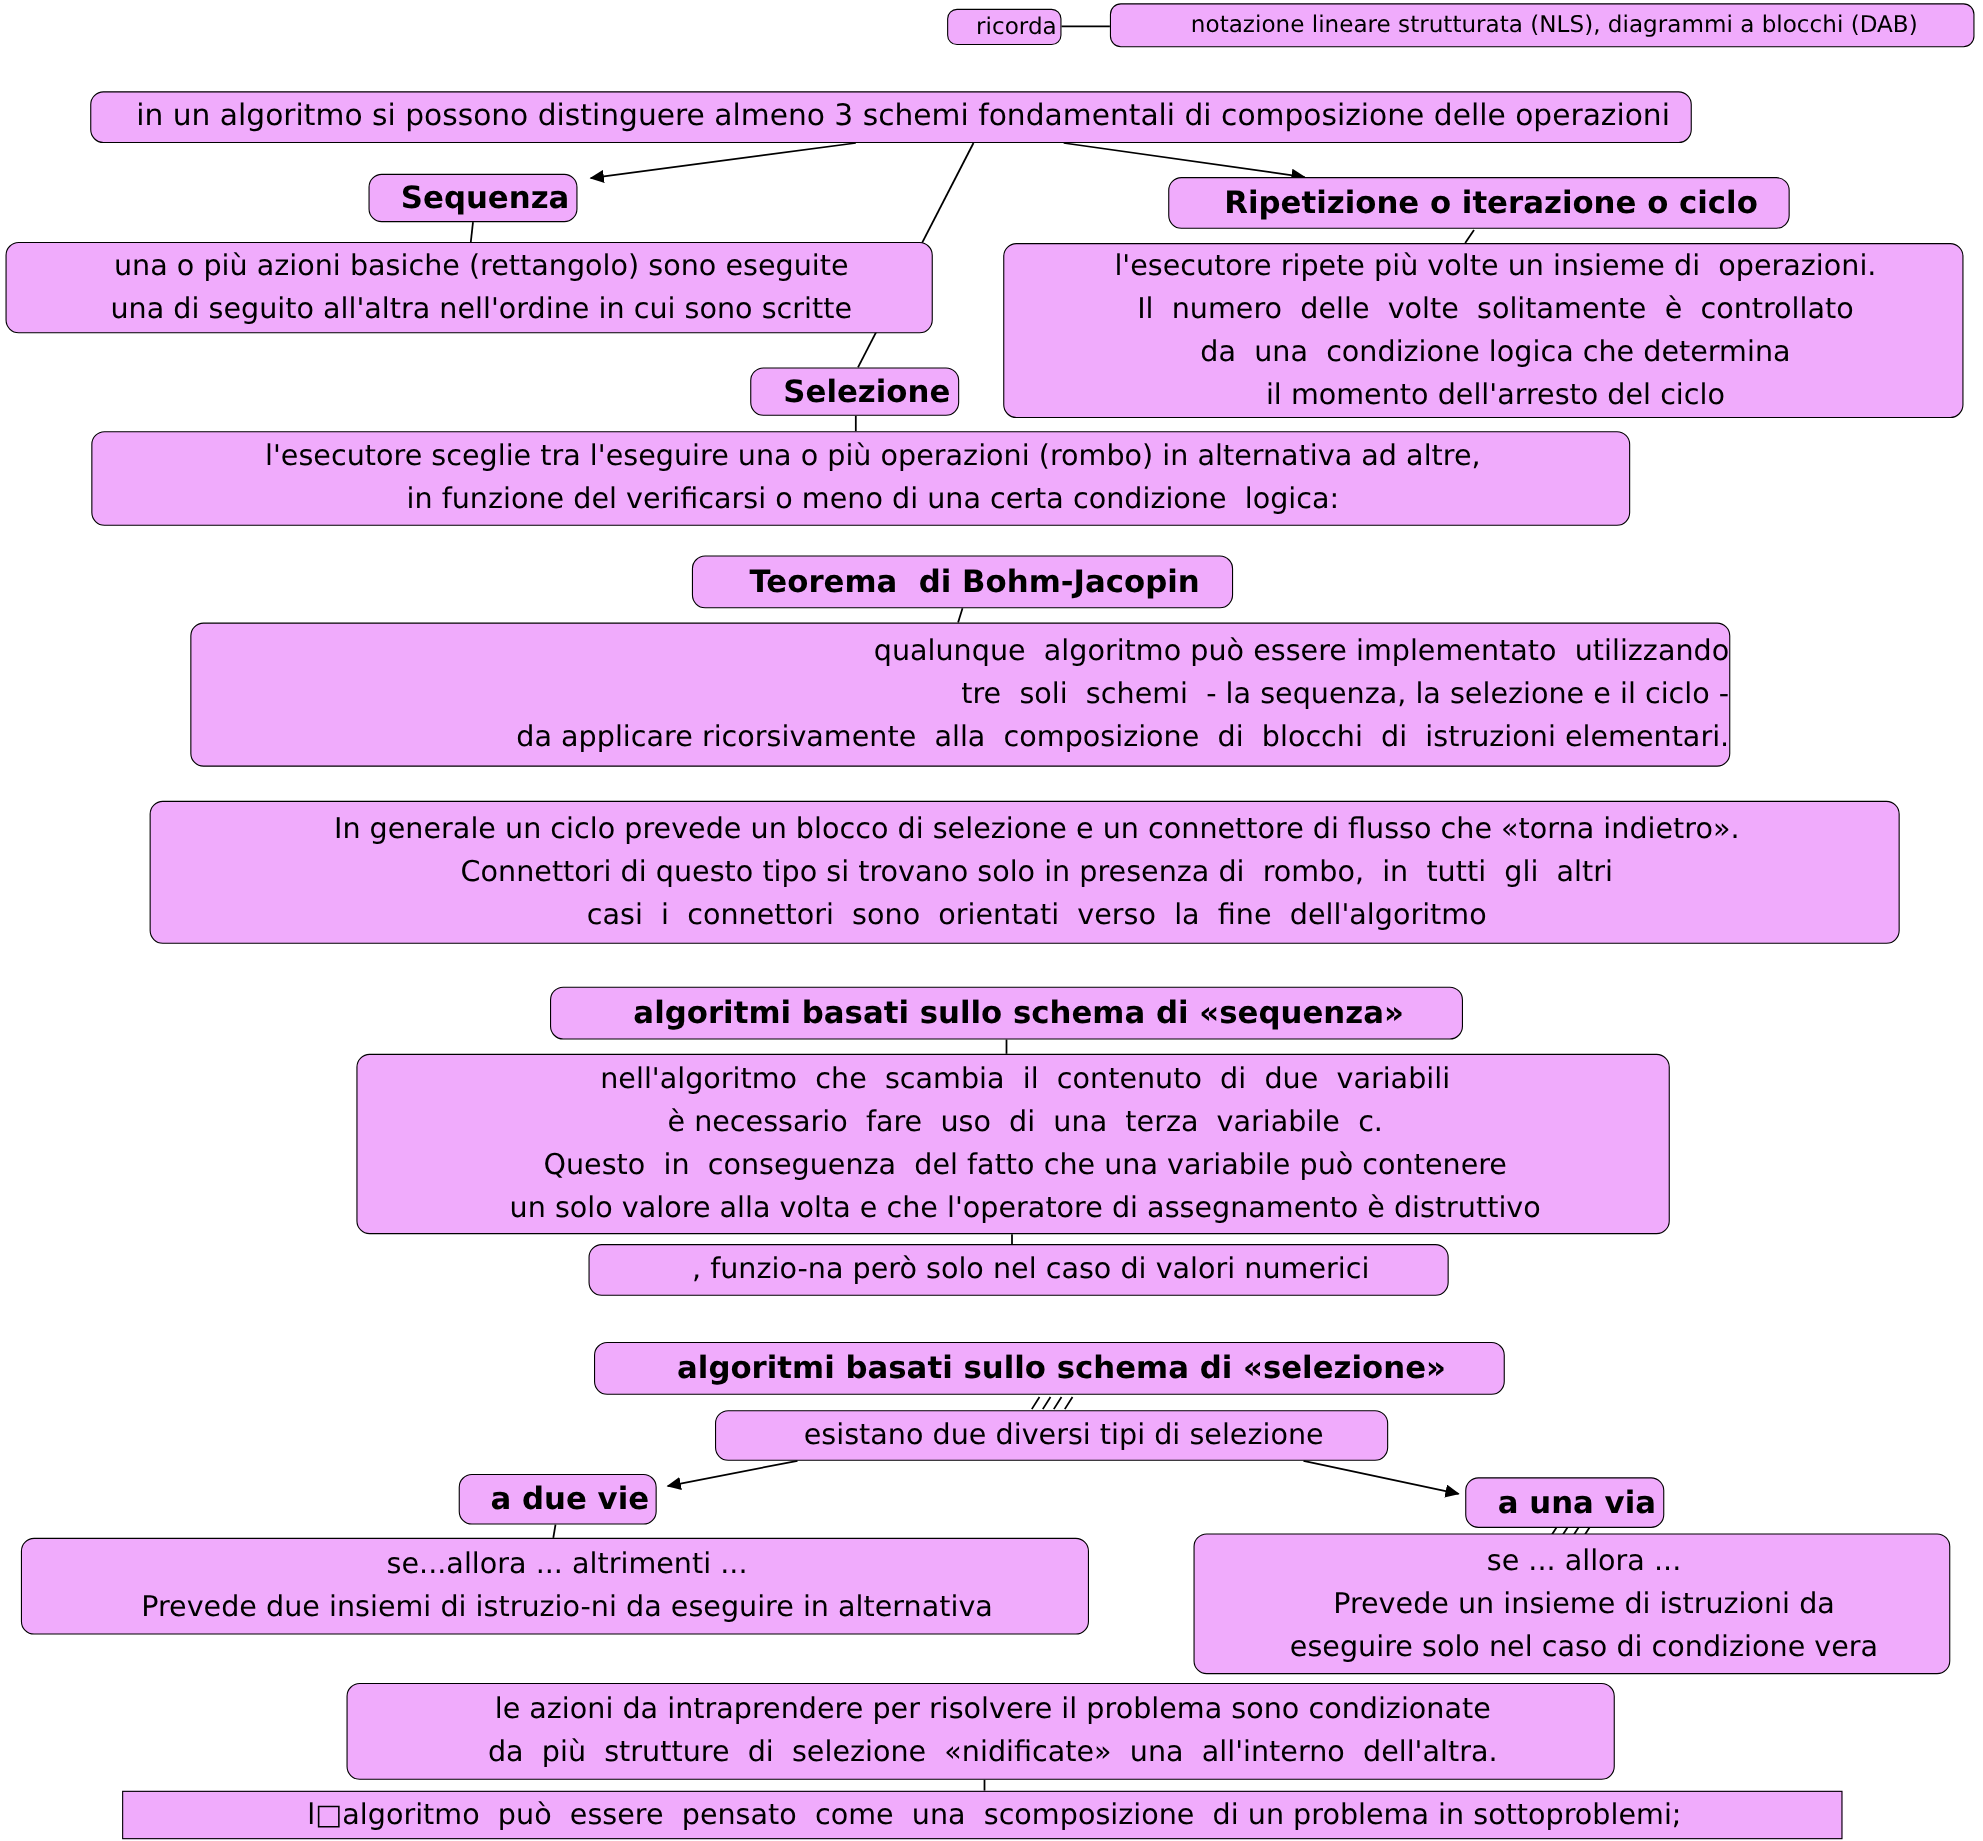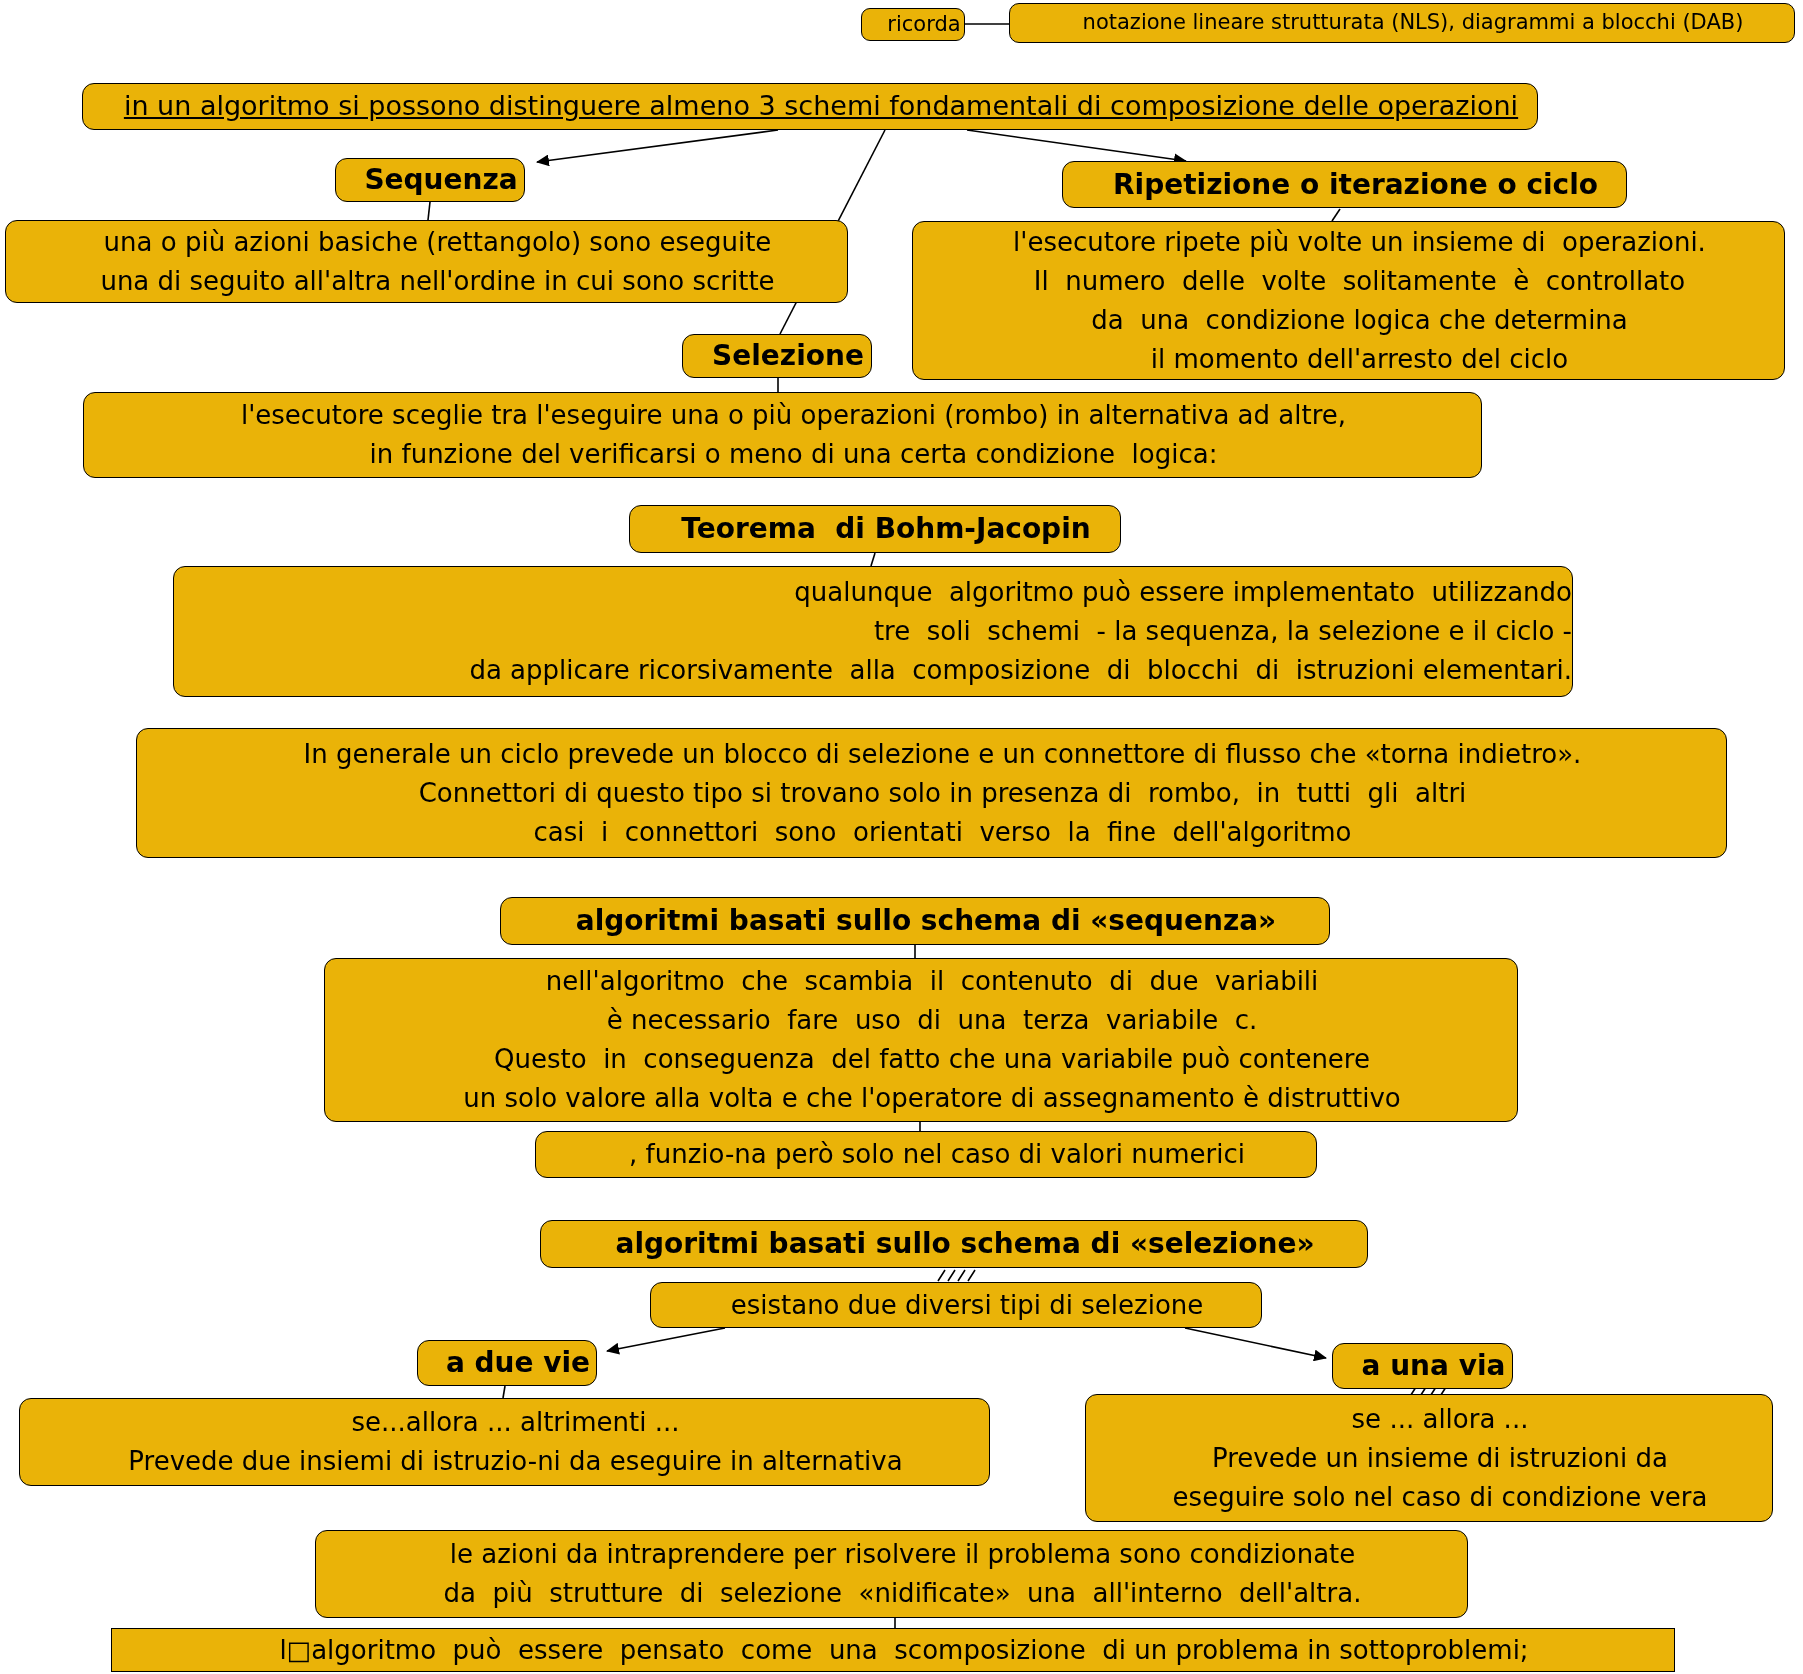--- a/index.html
+++ b/index.html
@@ -1,20 +1,20 @@
 <!DOCTYPE html>
 <html><head>
 <meta charset="utf-8">
 <style>
   html,body{margin:0;padding:0;background:#ffffff;}
   .canvas{position:relative;width:1803px;height:1674px;background:#fff;
           font-family:"DejaVu Sans","Liberation Sans",sans-serif;color:#000;overflow:hidden;}
   .connector-layer{position:absolute;left:0;top:0;z-index:0;}
   .node{position:absolute;box-sizing:border-box;border:1.7px solid #000;border-radius:12px;
-        background:#eab308;display:flex;flex-direction:column;align-items:center;justify-content:center;
+        background:#f0abfc;display:flex;flex-direction:column;align-items:center;justify-content:center;
         text-align:center;z-index:1;padding-left:22px;}
   .node .line{display:block;white-space:pre;line-height:1.5;}
   .bold{font-weight:bold;justify-content:center;}
   svg line, svg path{stroke:#000;stroke-width:1.6;fill:none;}
   svg .head{fill:#000;stroke:none;}
 </style>
 </head>
 <body>
 
 <div class="canvas">
@@ -43,21 +43,21 @@
     <line x1="895" y1="1618" x2="895" y2="1628"></line>
   </svg>
 
   <div class="node" style="left:861px;top:8px;width:104px;height:33px;font-size:21px;border-radius:9px;">
     <span class="line">ricorda</span>
   </div>
   <div class="node" style="left:1009px;top:3px;width:786px;height:40px;font-size:21px;border-radius:10px;">
     <span class="line">notazione lineare strutturata (NLS), diagrammi a blocchi (DAB)</span>
   </div>
 
-  <div class="node" style="left:82px;top:83px;width:1456px;height:47px;font-size:27px;text-decoration:underline;">
+  <div class="node" style="left:82px;top:83px;width:1456px;height:47px;font-size:27px;">
     <span class="line">in un algoritmo si possono distinguere almeno 3 schemi fondamentali di composizione delle operazioni</span>
   </div>
 
   <div class="node bold" style="left:335px;top:158px;width:190px;height:44px;font-size:28px;">
     <span class="line">Sequenza</span>
   </div>
   <div class="node bold" style="left:1062px;top:161px;width:565px;height:47px;font-size:28px;">
     <span class="line">Ripetizione o iterazione o ciclo</span>
   </div>
 

